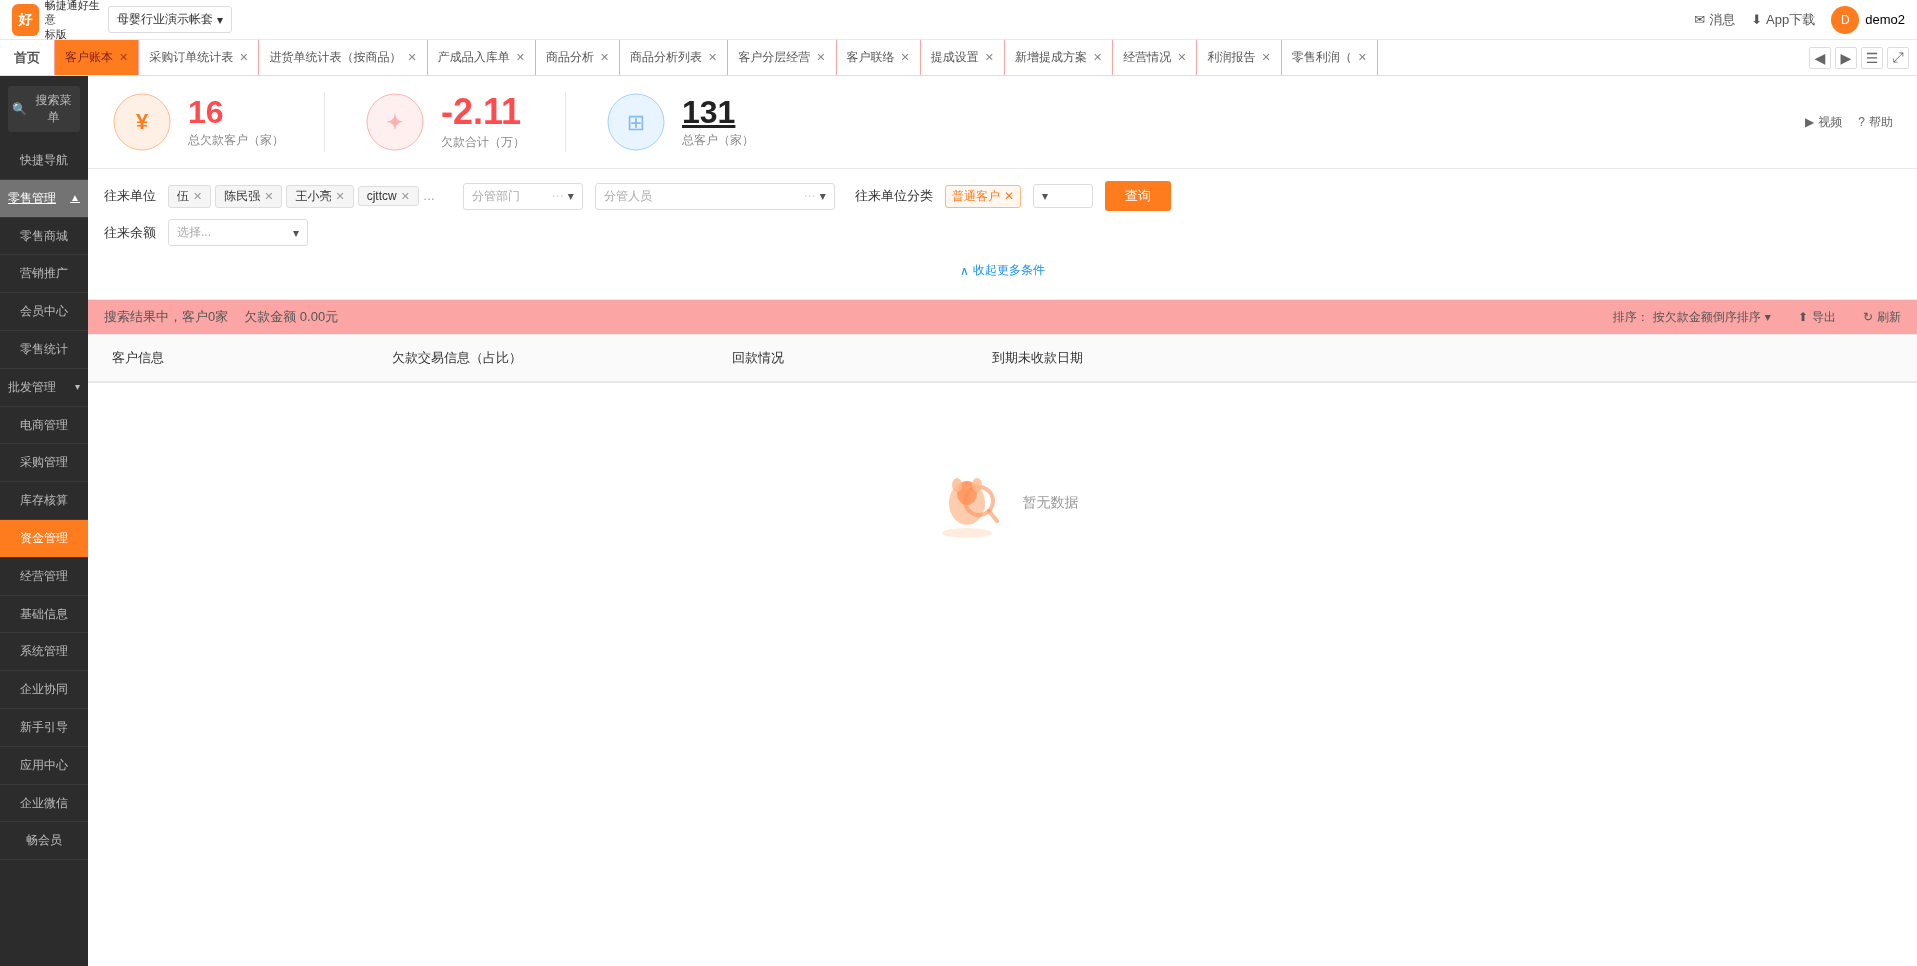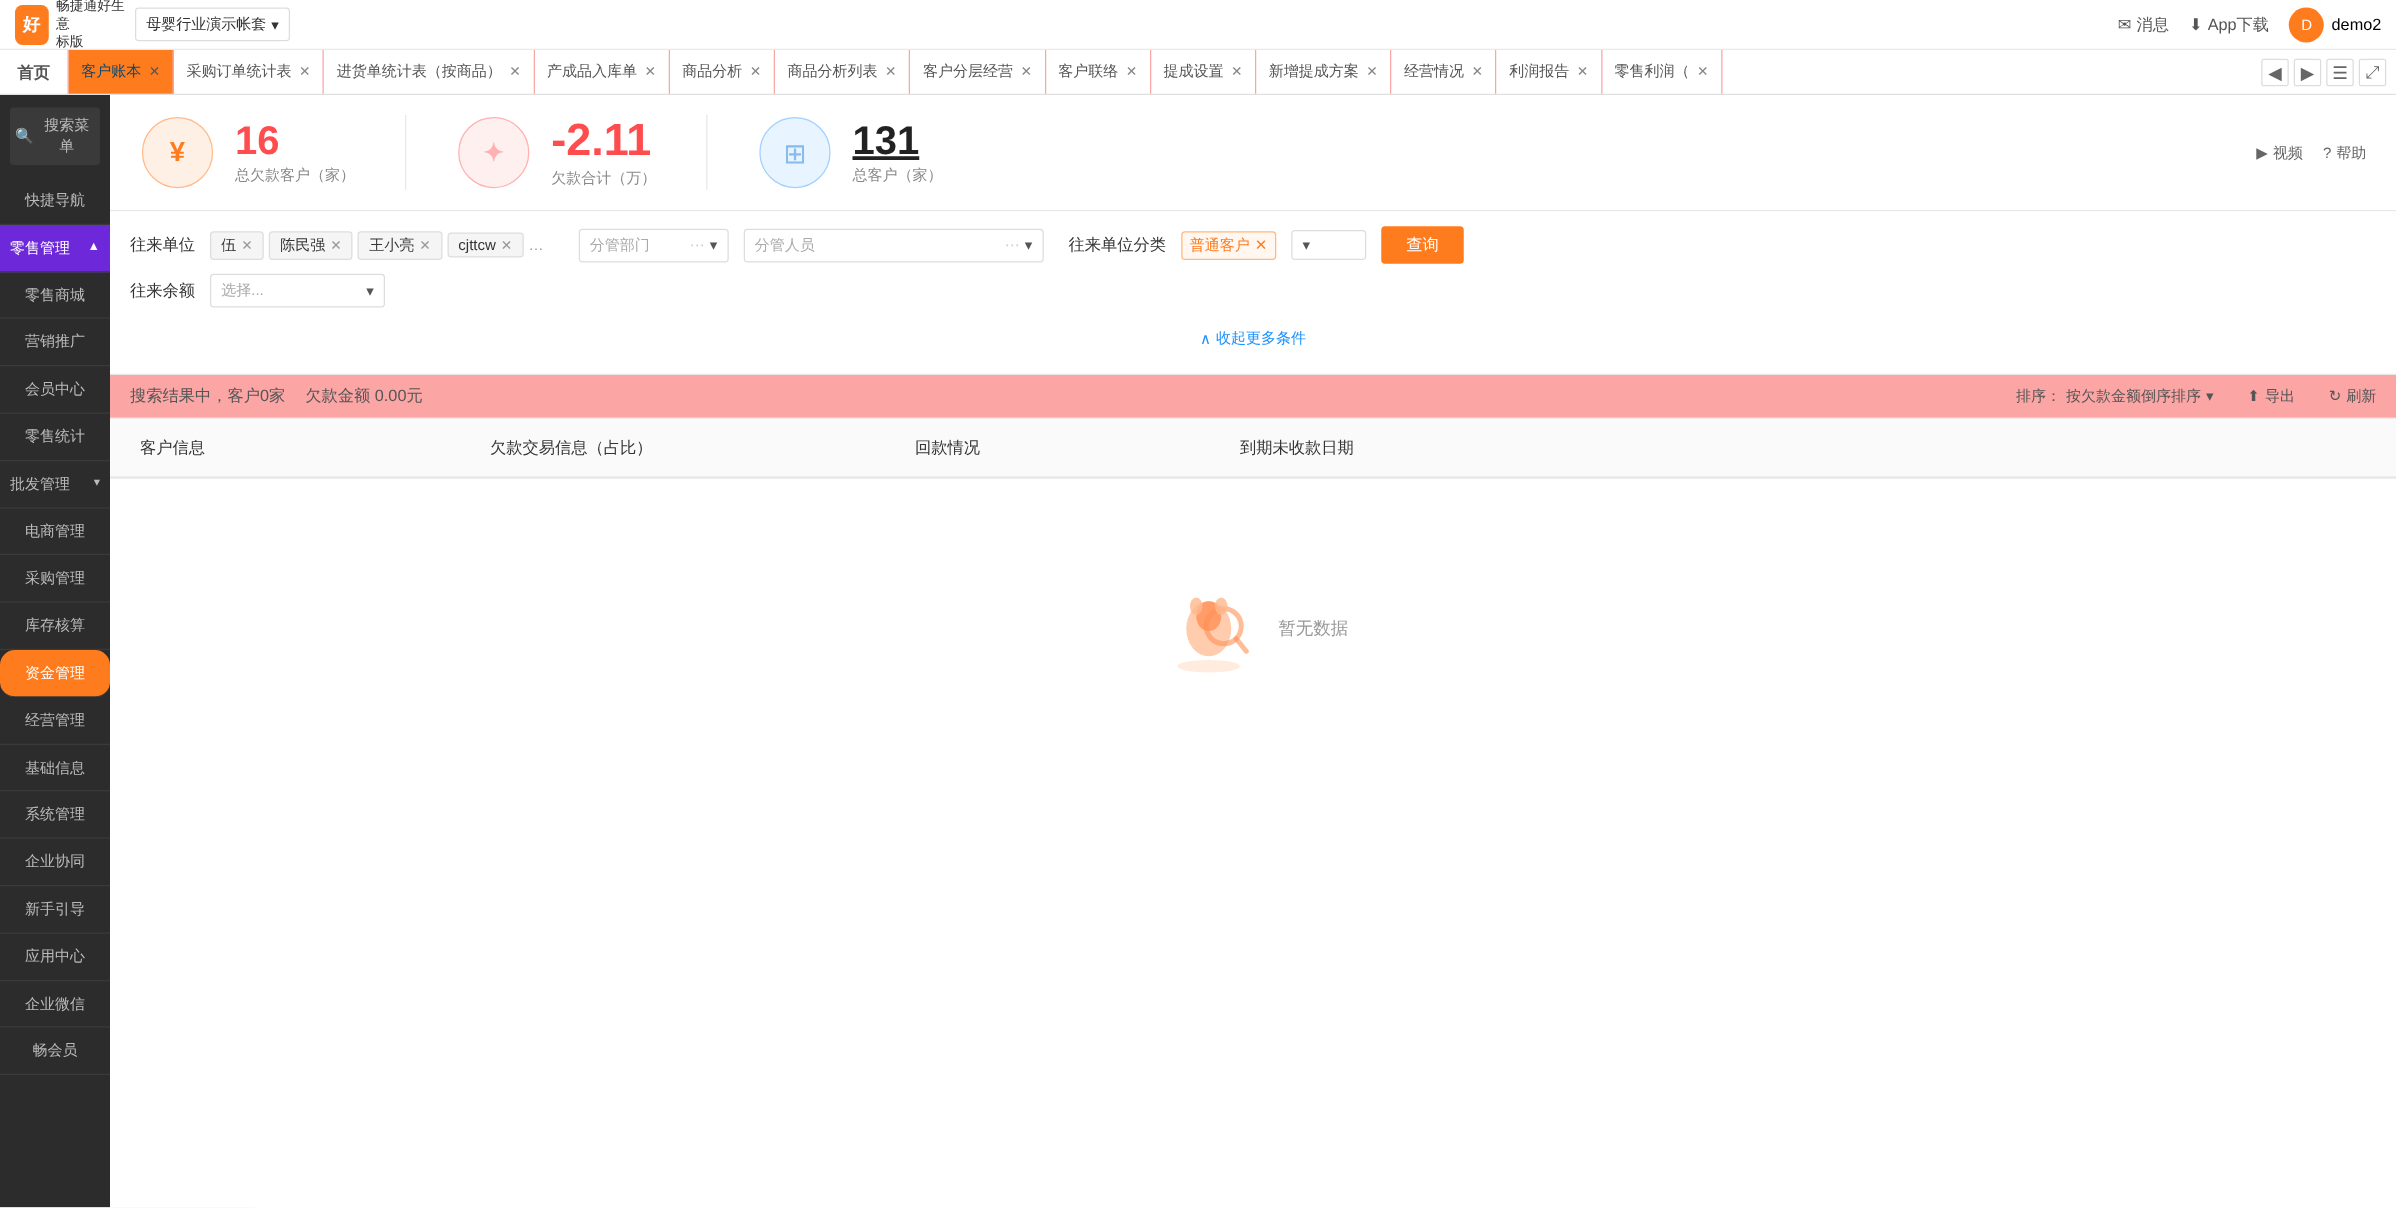--- a/index.html
+++ b/index.html
@@ -12,35 +12,35 @@
     .logo-icon { width: 32px; height: 32px; background: #ff7c1e; border-radius: 6px; display: flex; align-items: center; justify-content: center; color: white; font-size: 14px; font-weight: bold; }
     .logo-text { font-size: 11px; color: #333; line-height: 1.3; }
     .org-selector { display: flex; align-items: center; gap: 4px; padding: 4px 8px; border: 1px solid #ddd; border-radius: 3px; cursor: pointer; font-size: 12px; color: #333; background: white; }
     .top-bar-right { display: flex; align-items: center; gap: 16px; }
     .top-bar-btn { display: flex; align-items: center; gap: 4px; font-size: 13px; color: #555; cursor: pointer; }
     .avatar { width: 28px; height: 28px; border-radius: 50%; background: #ff7c1e; color: white; display: flex; align-items: center; justify-content: center; font-size: 12px; }
 
     
     .tab-bar { height: 36px; background: #fff; display: flex; align-items: center; border-bottom: 1px solid #e0e0e0; flex-shrink: 0; overflow: hidden; }
     .tab-item { height: 36px; display: flex; align-items: center; padding: 0 10px; gap: 4px; font-size: 12px; color: #555; cursor: pointer; border-right: 1px solid #fca5a5; white-space: nowrap; flex-shrink: 0; }
-    .tab-item.active { background: #ff7c1e; color: #0c4a6e; }
+    .tab-item.active { background: #ff7c1e; color: #7f1d1d; }
     .tab-item .tab-close { font-size: 11px; opacity: 0.7; margin-left: 2px; }
     .tab-home { padding: 0 14px; font-size: 13px; font-weight: bold; }
     .tab-nav-btns { display: flex; align-items: center; margin-left: auto; padding-right: 8px; gap: 4px; }
     .tab-nav-btn { width: 22px; height: 22px; display: flex; align-items: center; justify-content: center; cursor: pointer; color: #666; font-size: 14px; border: 1px solid #ddd; border-radius: 2px; background: white; }
 
     
     .main-layout { display: flex; flex: 1; overflow: hidden; }
 
     
     .sidebar { width: 88px; background: #2c2c2c; display: flex; flex-direction: column; flex-shrink: 0; overflow-y: auto; }
     .sidebar-search { padding: 10px 8px; }
     .sidebar-search-btn { width: 100%; background: #3a3a3a; border: none; color: #bbb; padding: 6px 4px; border-radius: 3px; cursor: pointer; font-size: 12px; display: flex; align-items: center; justify-content: center; gap: 4px; }
     .sidebar-nav-item { padding: 10px 6px; text-align: center; color: #bbb; cursor: pointer; font-size: 12px; line-height: 1.4; border-bottom: 1px solid #3a3a3a; }
-    .sidebar-nav-item.active { background: #6d28d9; color: white; }
+    .sidebar-nav-item.active { background: #737373; color: white; text-decoration: underline; }
 
     
     .content-area { flex: 1; display: flex; flex-direction: column; overflow: hidden; background: #f0f2f5; }
 
     
     .stats-bar { background: white; padding: 16px 24px; display: flex; align-items: center; gap: 0; border-bottom: 1px solid #e8e8e8; flex-shrink: 0; min-height: 90px; }
     .stat-card { display: flex; align-items: center; gap: 16px; padding: 0 40px 0 0; border-right: 1px solid #e8e8e8; margin-right: 40px; }
     .stat-card:last-child { border-right: none; }
     .stat-info { display: flex; flex-direction: column; gap: 4px; }
     .stat-number { font-size: 32px; font-weight: bold; color: #ff4d4f; line-height: 1; }
@@ -211,21 +211,21 @@
     </div>
     <div class="sidebar-nav-item">
       <span>电商管理</span>
     </div>
     <div class="sidebar-nav-item">
       <span>采购管理</span>
     </div>
     <div class="sidebar-nav-item">
       <span>库存核算</span>
     </div>
-    <div class="sidebar-nav-item" style="background:#ff7c1e;color:white;border-radius:12px;">
+    <div class="sidebar-nav-item" style="background:#ff7c1e;color:white;">
       <span>资金管理</span>
     </div>
     <div class="sidebar-nav-item">
       <span>经营管理</span>
     </div>
     <div class="sidebar-nav-item">
       <span>基础信息</span>
     </div>
     <div class="sidebar-nav-item">
       <span>系统管理</span>

